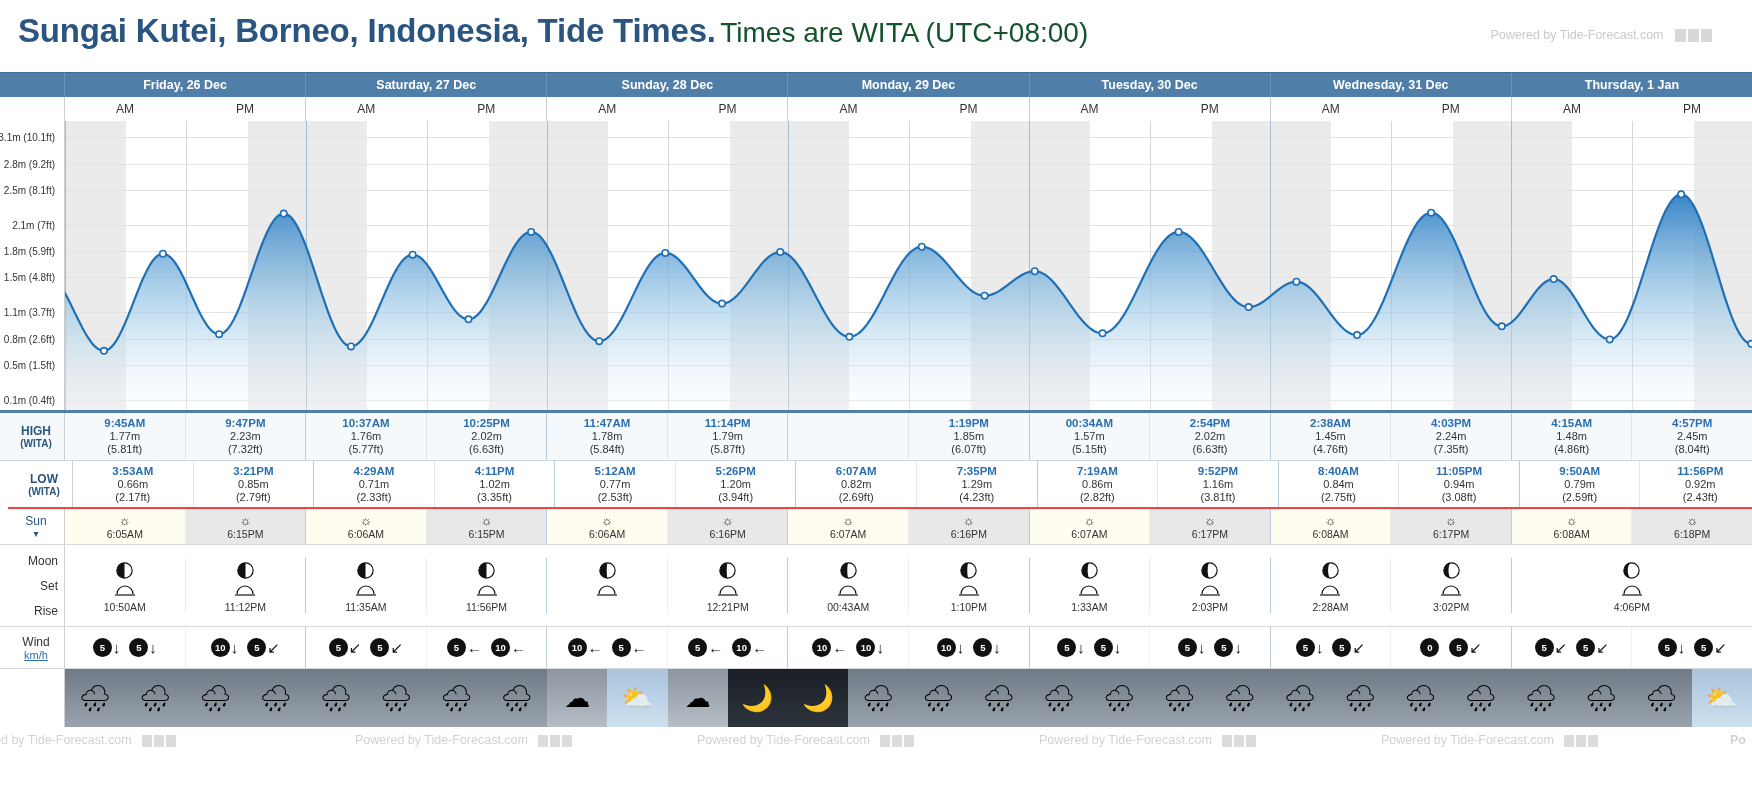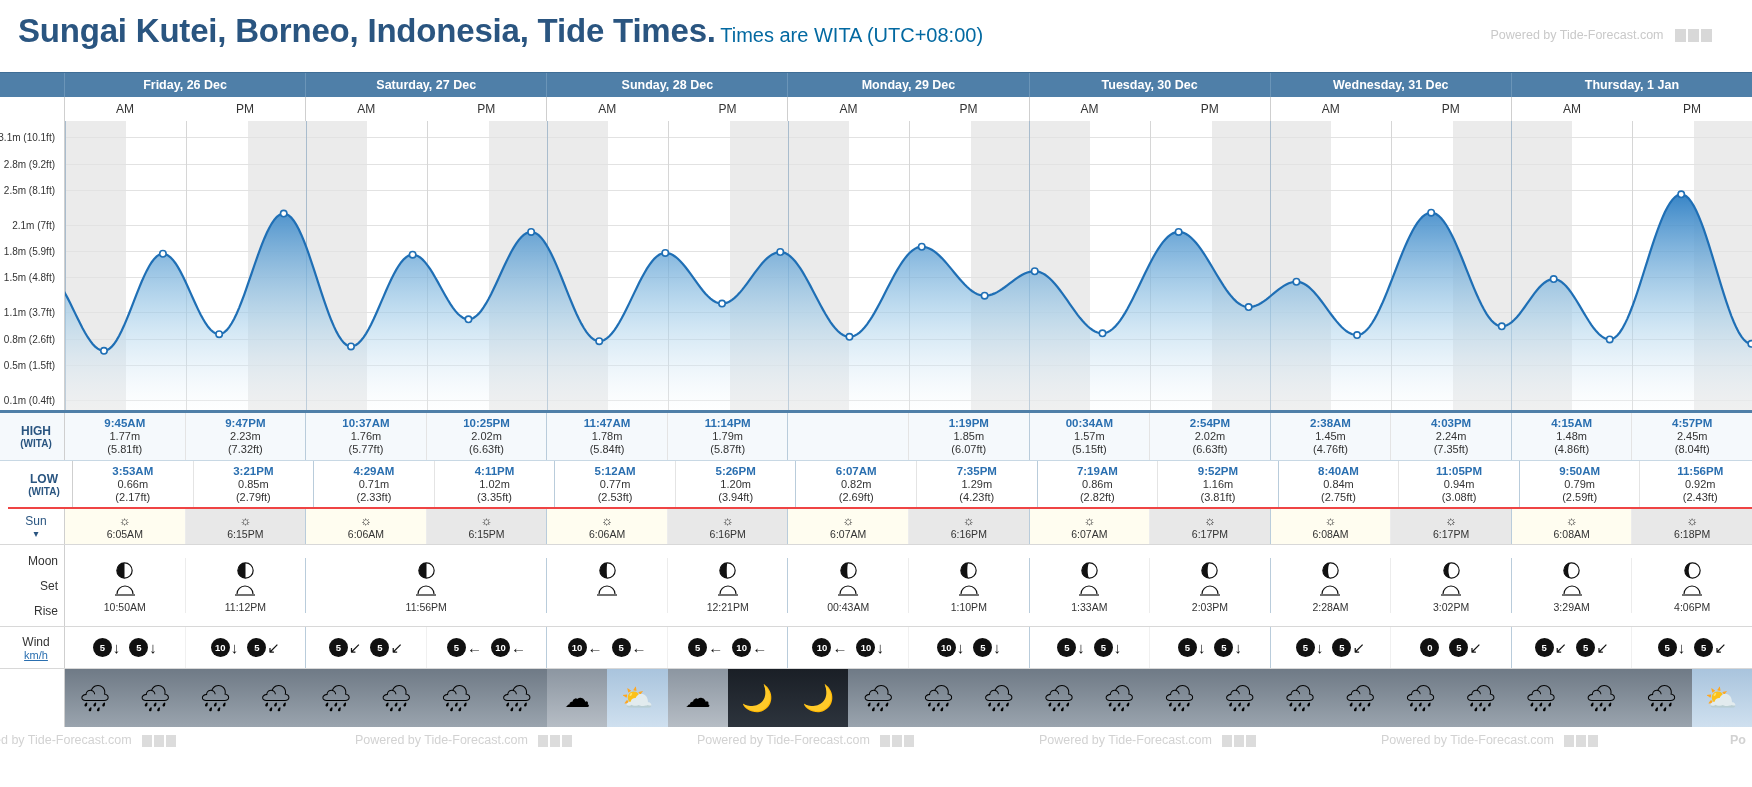--- a/index.html
+++ b/index.html
@@ -18,21 +18,21 @@
     position: relative;
     height: 72px;
     padding: 12px 0 0 18px;
     background: #ffffff;
   }
   .title-main {
     font-size: 33px; font-weight: bold; color: #2a5580;
     letter-spacing: -0.2px;
   }
   .title-sub {
-    font-size: 20px; font-weight: normal; color: #0369a1;
+    font-size: 28px; font-weight: normal; color: #14532d;
   }
   .powered-head {
     position: absolute; right: 40px; top: 28px;
     font-size: 12.5px; color: #c9c9c9;
   }
   .pw-blocks { display:inline-block; margin-left: 6px; }
   .pw-blocks span {
     display:inline-block; width: 11px; height: 13px;
     background: #d8d8d8; margin-left: 2px; vertical-align: middle;
   }
@@ -614,20 +614,31 @@
         <div class="daycol">
           <div class="moon-cell">
             <div><svg width="17" height="17" viewBox="0 0 20 20">
                 <circle cx="10" cy="10" r="9" fill="#ffffff" stroke="#111" stroke-width="1.4"></circle>
                 <path d="M 10 1 A 9 9 0 0 0 10 19 A 0 9 0 0 0 10 1 Z" fill="#111"></path>
               </svg></div>
             <div><svg width="22" height="12" viewBox="0 0 22 12">
                 <path d="M3 10 A 8 8 0 0 1 19 10" fill="none" stroke="#111" stroke-width="1.2"></path>
                 <line x1="1" y1="11" x2="21" y2="11" stroke="#111" stroke-width="1.2"></line>
               </svg></div>
+            <div>11:35AM</div>
+          </div>
+          <div class="moon-cell">
+            <div><svg width="17" height="17" viewBox="0 0 20 20">
+                <circle cx="10" cy="10" r="9" fill="#ffffff" stroke="#111" stroke-width="1.4"></circle>
+                <path d="M 10 1 A 9 9 0 0 0 10 19 A 0 9 0 0 0 10 1 Z" fill="#111"></path>
+              </svg></div>
+            <div><svg width="22" height="12" viewBox="0 0 22 12">
+                <path d="M3 10 A 8 8 0 0 1 19 10" fill="none" stroke="#111" stroke-width="1.2"></path>
+                <line x1="1" y1="11" x2="21" y2="11" stroke="#111" stroke-width="1.2"></line>
+              </svg></div>
             <div>11:56PM</div>
           </div>
         </div>
         <div class="daycol">
           <div class="moon-cell">
             <div><svg width="17" height="17" viewBox="0 0 20 20">
                 <circle cx="10" cy="10" r="9" fill="#ffffff" stroke="#111" stroke-width="1.4"></circle>
                 <path d="M 10 1 A 9 9 0 0 0 10 19 A 0.9000000000000004 9 0 0 1 10 1 Z" fill="#111"></path>
               </svg></div>
             <div><svg width="22" height="12" viewBox="0 0 22 12">
@@ -714,31 +725,20 @@
                 <path d="M 10 1 A 9 9 0 0 0 10 19 A 3.6000000000000005 9 0 0 1 10 1 Z" fill="#111"></path>
               </svg></div>
             <div><svg width="22" height="12" viewBox="0 0 22 12">
                 <path d="M3 10 A 8 8 0 0 1 19 10" fill="none" stroke="#111" stroke-width="1.2"></path>
                 <line x1="1" y1="11" x2="21" y2="11" stroke="#111" stroke-width="1.2"></line>
               </svg></div>
             <div>3:02PM</div>
           </div>
         </div>
         <div class="daycol">
-          <div class="moon-cell">
-            <div><svg width="17" height="17" viewBox="0 0 20 20">
-                <circle cx="10" cy="10" r="9" fill="#ffffff" stroke="#111" stroke-width="1.4"></circle>
-                <path d="M 10 1 A 9 9 0 0 0 10 19 A 3.959999999999999 9 0 0 1 10 1 Z" fill="#111"></path>
-              </svg></div>
-            <div><svg width="22" height="12" viewBox="0 0 22 12">
-                <path d="M3 10 A 8 8 0 0 1 19 10" fill="none" stroke="#111" stroke-width="1.2"></path>
-                <line x1="1" y1="11" x2="21" y2="11" stroke="#111" stroke-width="1.2"></line>
-              </svg></div>
-            <div>3:29AM</div>
-          </div>
           <div class="moon-cell">
             <div><svg width="17" height="17" viewBox="0 0 20 20">
                 <circle cx="10" cy="10" r="9" fill="#ffffff" stroke="#111" stroke-width="1.4"></circle>
                 <path d="M 10 1 A 9 9 0 0 0 10 19 A 4.5 9 0 0 1 10 1 Z" fill="#111"></path>
               </svg></div>
             <div><svg width="22" height="12" viewBox="0 0 22 12">
                 <path d="M3 10 A 8 8 0 0 1 19 10" fill="none" stroke="#111" stroke-width="1.2"></path>
                 <line x1="1" y1="11" x2="21" y2="11" stroke="#111" stroke-width="1.2"></line>
               </svg></div>
             <div>4:06PM</div>

